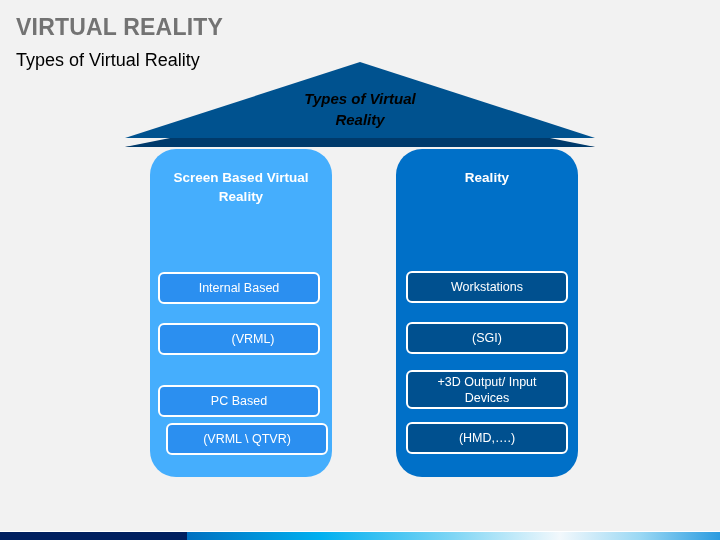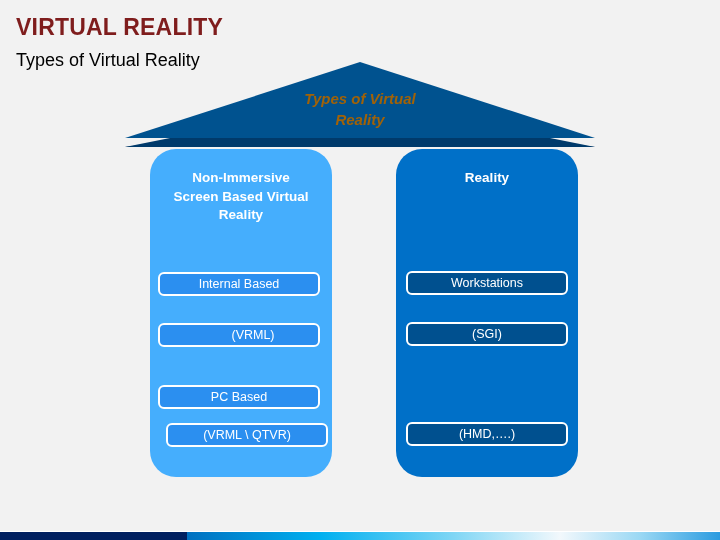--- a/index.html
+++ b/index.html
@@ -3,45 +3,45 @@
   <meta charset="utf-8">
   <style>
     html, body { margin: 0; padding: 0; }
     body {
       width: 720px; height: 540px; position: relative; overflow: hidden;
       background: #f2f2f2;
       font-family: "Liberation Sans", "DejaVu Sans", sans-serif;
     }
     .title {
       position: absolute; left: 16px; top: 14px;
-      font-size: 23px; font-weight: bold; color: #7f1d1d; letter-spacing: 0.2px;
+      font-size: 23px; font-weight: bold; color: #737373; letter-spacing: 0.2px;
     }
     .subtitle {
       position: absolute; left: 16px; top: 50px;
       font-size: 18px; color: #000;
     }
     .roof-svg { position: absolute; left: 0; top: 0; }
     .roof-text {
       position: absolute; left: 260px; top: 88px; width: 200px;
-      text-align: center; color: #a16207; font-weight: bold; font-style: italic;
+      text-align: center; color: #000000; font-weight: bold; font-style: italic;
       font-size: 15px; line-height: 21px;
     }
     .pillar {
       position: absolute; top: 149px; width: 182px; height: 328px;
       border-radius: 26px; box-sizing: border-box;
     }
     .pillar.left { left: 150px; background: #45aefd; }
     .pillar.right { left: 396px; background: #0070c8; }
     .pillar-title {
       position: absolute; left: 0; right: 0; top: 20px;
       text-align: center; color: #fff; font-weight: bold;
       font-size: 13.5px; line-height: 18.5px; padding: 0 10px;
     }
     .item {
-      position: absolute; left: 8px; width: 162px; height: 24px;
+      position: absolute; left: 8px; width: 162px; height: 32px;
       border: 2.5px solid #fff; border-radius: 6px; box-sizing: border-box;
       display: flex; align-items: center; justify-content: center;
       text-align: center; color: #fff; font-size: 12.5px; line-height: 16px;
     }
     .left .item { background: #2b8ff0; }
     .right .item { background: #00508f; left: 10px; }
     .footer-bar {
       position: absolute; left: 0; bottom: 0; width: 720px; height: 8px;
       display: flex;
     }
@@ -68,21 +68,20 @@
   <polygon points="360,62 595,138 125,138" fill="#00528f"></polygon>
 </svg>
 
 <div class="roof-text">
   <div>Types of Virtual</div>
   <div>Reality</div>
 </div>
 
 <div class="pillar left">
   <div class="pillar-title">
-    <div>Non-Immersive</div>
     <div>Screen Based Virtual</div>
     <div>Reality</div>
   </div>
   <div class="item" style="top:123px;">
       <span>Internal Based</span>
     </div>
   <div class="item" style="top:174px;padding-left:28px;">
       <span>(VRML)</span>
     </div>
   <div class="item" style="top:236px;">
@@ -96,20 +95,23 @@
 <div class="pillar right">
   <div class="pillar-title">
     <div>Reality</div>
   </div>
   <div class="item" style="top:122px;">
       <span>Workstations</span>
     </div>
   <div class="item" style="top:173px;">
       <span>(SGI)</span>
     </div>
+  <div class="item" style="top:221px; height:39px; padding:0 6px;">
+      <span>+3D Output/ Input Devices</span>
+    </div>
   <div class="item" style="top:273px;">
       <span>(HMD,….)</span>
     </div>
 </div>
 
 <div class="footer-line"></div>
 <div class="footer-bar">
   <div class="dark"></div>
   <div class="grad"></div>
 </div>

